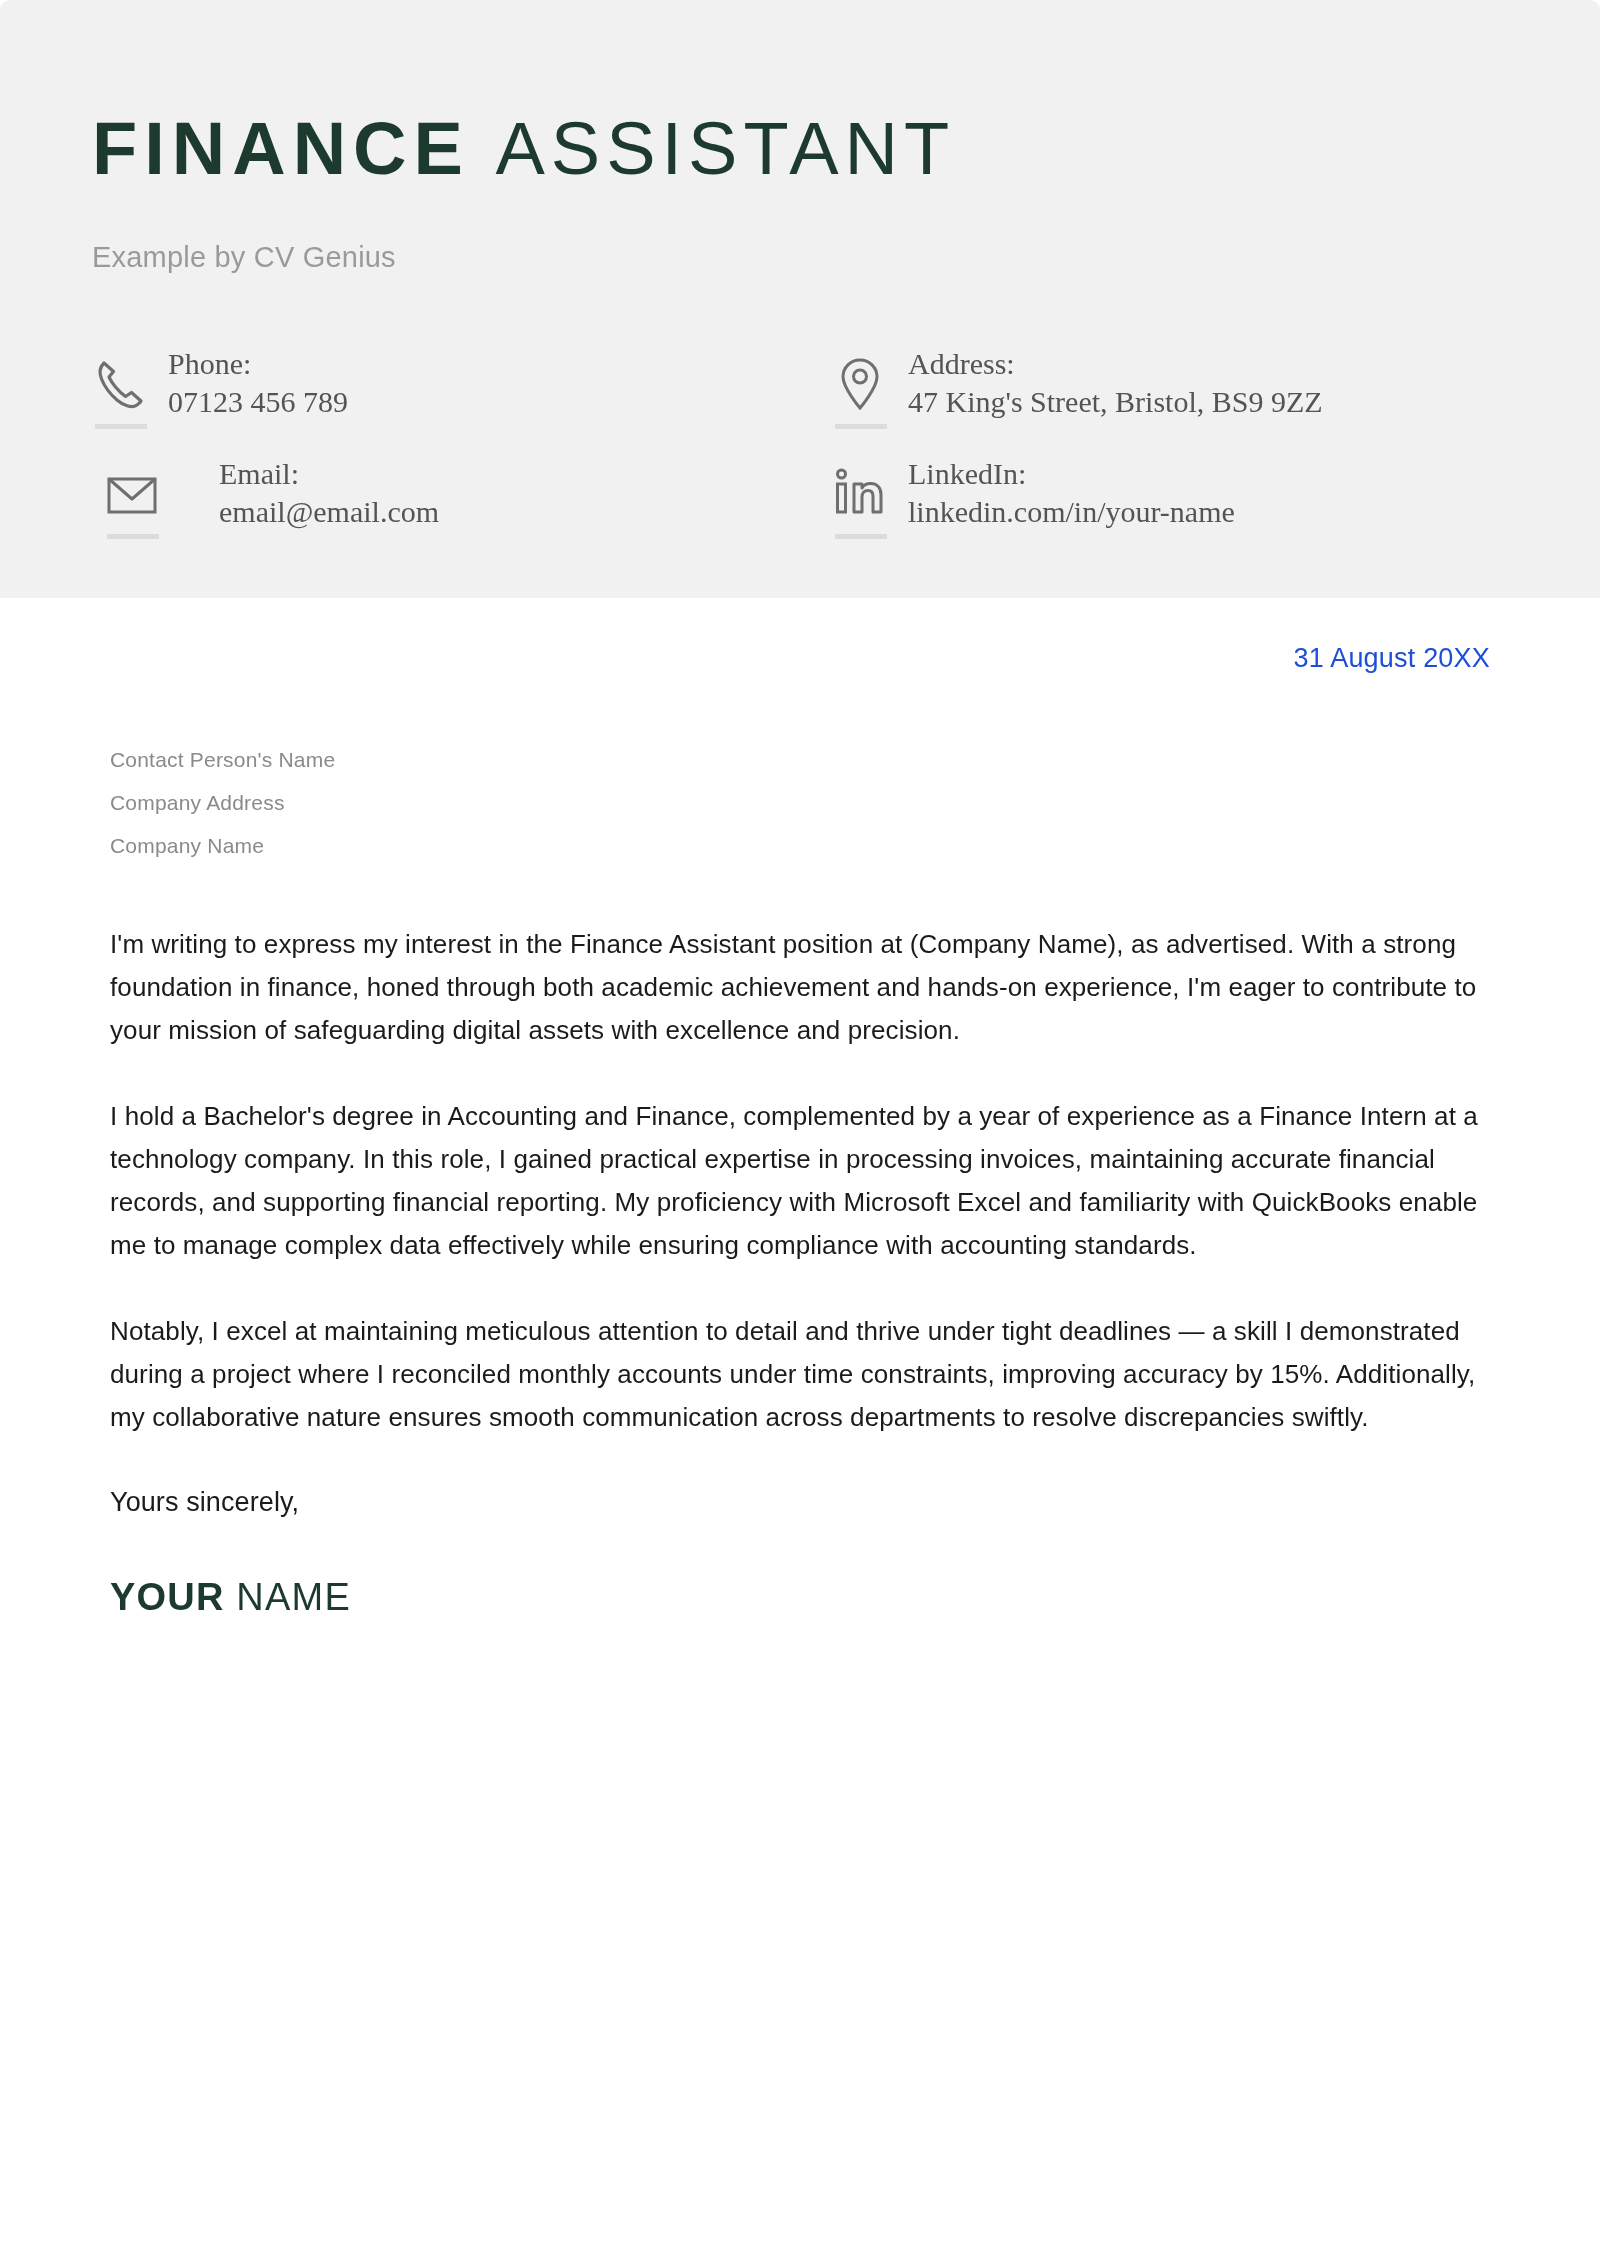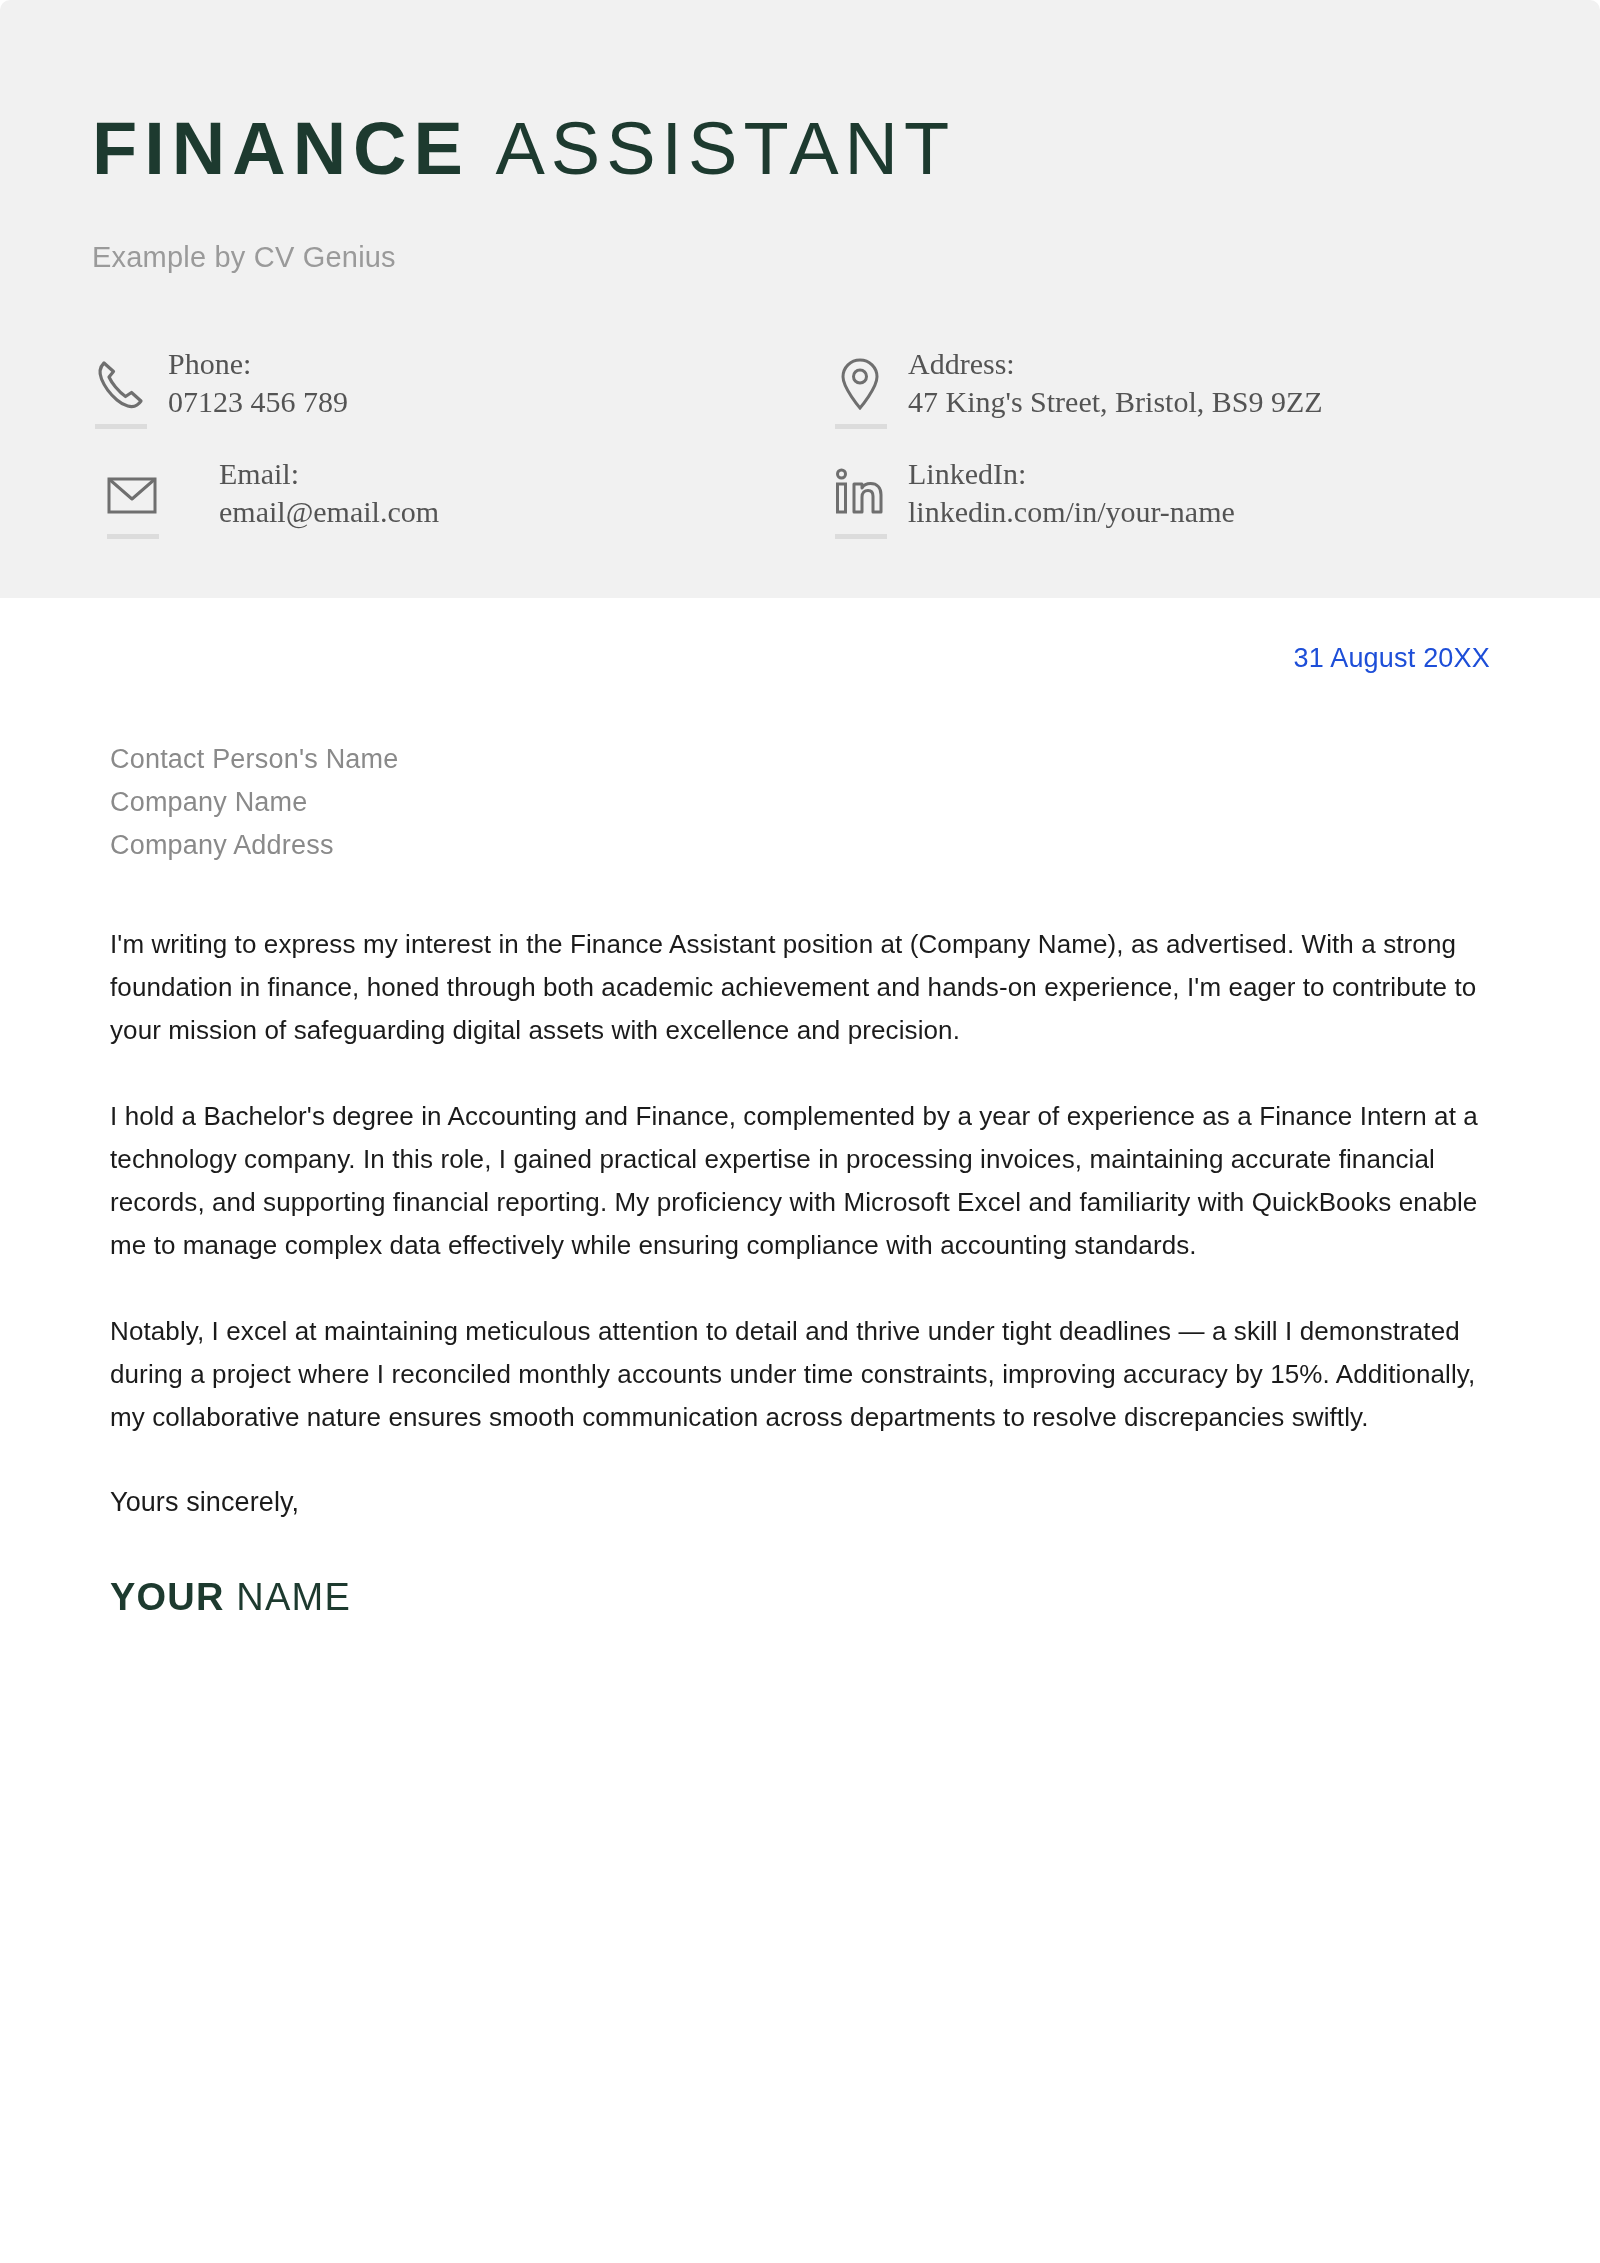--- a/index.html
+++ b/index.html
@@ -121,21 +121,21 @@
   .letter-date {
     text-align: right;
     font-size: 27px;
     line-height: 36px;
     color: #1d4ed8;
     margin: 0 0 62px 0;
     letter-spacing: 0.2px;
   }
   .recipient {
     margin: 0 0 56px 0;
-    font-size: 27px;
+    font-size: 21px;
     line-height: 43px;
     color: #8a8a8a;
     letter-spacing: 0.2px;
   }
   .recipient span { display: block; }
   .salutation {
     margin: 0 0 46px 0;
     font-size: 27px;
     line-height: 40px;
     color: #1b1b1b;
@@ -241,22 +241,22 @@
 
     </div>
   </div>
 
   <div class="letter">
 
     <div class="letter-date">31 August 20XX</div>
 
     <div class="recipient">
       <span>Contact Person's Name</span>
+      <span>Company Address</span>
       <span>Company Name</span>
-      <span>Company Address</span>
     </div>
 
 
     <p class="body-para">I'm writing to express my interest in the Finance Assistant position at (Company Name), as advertised. With a strong foundation in finance, honed through both academic achievement and hands-on experience, I'm eager to contribute to your mission of safeguarding digital assets with excellence and precision.</p>
     <p class="body-para">I hold a Bachelor's degree in Accounting and Finance, complemented by a year of experience as a Finance Intern at a technology company. In this role, I gained practical expertise in processing invoices, maintaining accurate financial records, and supporting financial reporting. My proficiency with Microsoft Excel and familiarity with QuickBooks enable me to manage complex data effectively while ensuring compliance with accounting standards.</p>
     <p class="body-para">Notably, I excel at maintaining meticulous attention to detail and thrive under tight deadlines — a skill I demonstrated during a project where I reconciled monthly accounts under time constraints, improving accuracy by 15%. Additionally, my collaborative nature ensures smooth communication across departments to resolve discrepancies swiftly.</p>
 
     <p class="closing">Yours sincerely,</p>
 
     <div class="signature"><span class="s-bold">YOUR</span> <span class="s-light">NAME</span></div>

